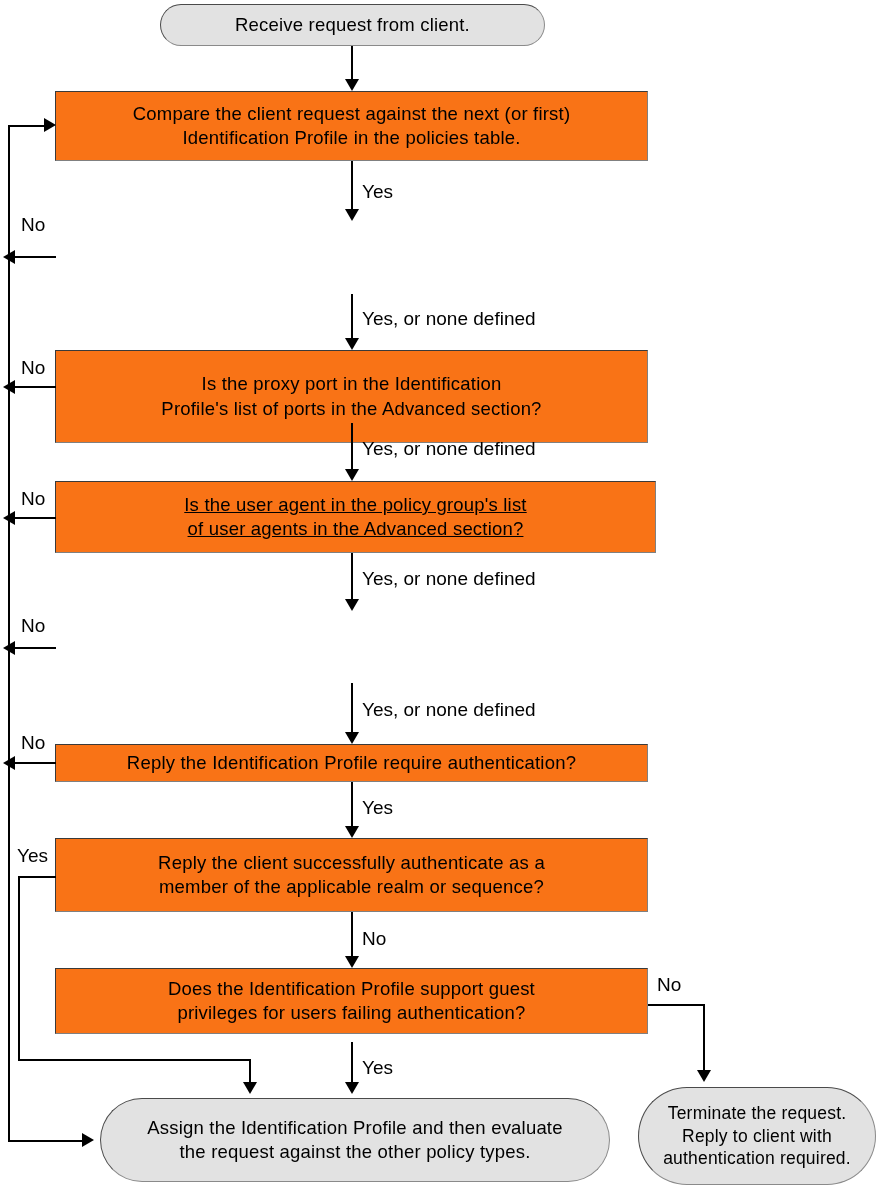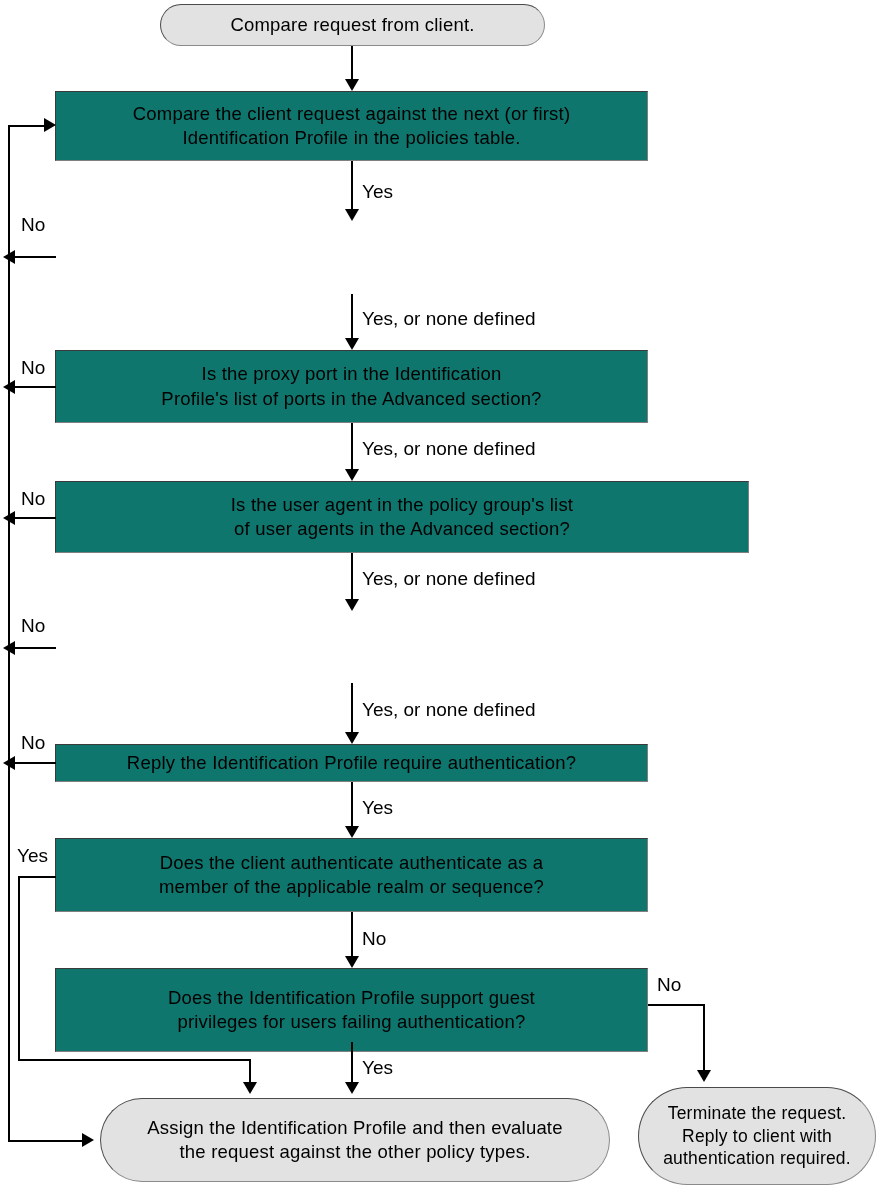--- a/index.html
+++ b/index.html
@@ -26,21 +26,21 @@
     color:#000000;
     font-size:18.5px;
     line-height:1.30;
     letter-spacing:.2px;
     font-stretch:condensed;
     padding:2px 8px;
   }
   .node .txt{display:block;width:100%;white-space:pre-line;}
 
   .process{
-    background:#0f766e;
+    background:#f97316;
     border:1.6px solid #808080;
     border-top-color:#3a3a3a;
     border-left-color:#3a3a3a;
   }
   .terminal{
     background:#e2e2e2;
     border:1.6px solid #8a8a8a;
     border-top-color:#4a4a4a;
     border-left-color:#4a4a4a;
     border-radius:999px;
@@ -77,50 +77,50 @@
     white-space:nowrap;
     font-stretch:condensed;
   }
 </style>
 </head>
 <body>
 
 <div id="stage">
 
   <div class="node terminal" style="left:160px;top:4px;width:385px;height:42px;">
-    <span class="txt">Compare request from client.</span>
+    <span class="txt">Receive request from client.</span>
   </div>
 
   <div class="node process" style="left:55px;top:91px;width:593px;height:70px;">
     <span class="txt">Compare the client request against the next (or first)
 Identification Profile in the policies table.</span>
   </div>
 
 
-  <div class="node process" style="left:55px;top:350px;width:593px;height:73px;">
+  <div class="node process" style="left:55px;top:350px;width:593px;height:93px;">
     <span class="txt">Is the proxy port in the Identification
 Profile's list of ports in the Advanced section?</span>
   </div>
 
-  <div class="node process" style="left:55px;top:481px;width:694px;height:72px;">
+  <div class="node process" style="left:55px;top:481px;width:601px;height:72px;text-decoration:underline;">
     <span class="txt">Is the user agent in the policy group's list
 of user agents in the Advanced section?</span>
   </div>
 
 
   <div class="node process" style="left:55px;top:744px;width:593px;height:38px;">
     <span class="txt">Reply the Identification Profile require authentication?</span>
   </div>
 
   <div class="node process" style="left:55px;top:838px;width:593px;height:74px;">
-    <span class="txt">Does the client authenticate authenticate as a
+    <span class="txt">Reply the client successfully authenticate as a
 member of the applicable realm or sequence?</span>
   </div>
 
-  <div class="node process" style="left:55px;top:968px;width:593px;height:84px;justify-content:center;">
+  <div class="node process" style="left:55px;top:968px;width:593px;height:66px;justify-content:center;">
     <span class="txt">Does the Identification Profile support guest
 privileges for users failing authentication?</span>
   </div>
 
   <div class="node terminal" style="left:100px;top:1098px;width:510px;height:84px;">
     <span class="txt">Assign the Identification Profile and then evaluate
 the request against the other policy types.</span>
   </div>
 
   <div class="node terminal" style="left:638px;top:1087px;width:238px;height:98px;font-size:17.5px;">

